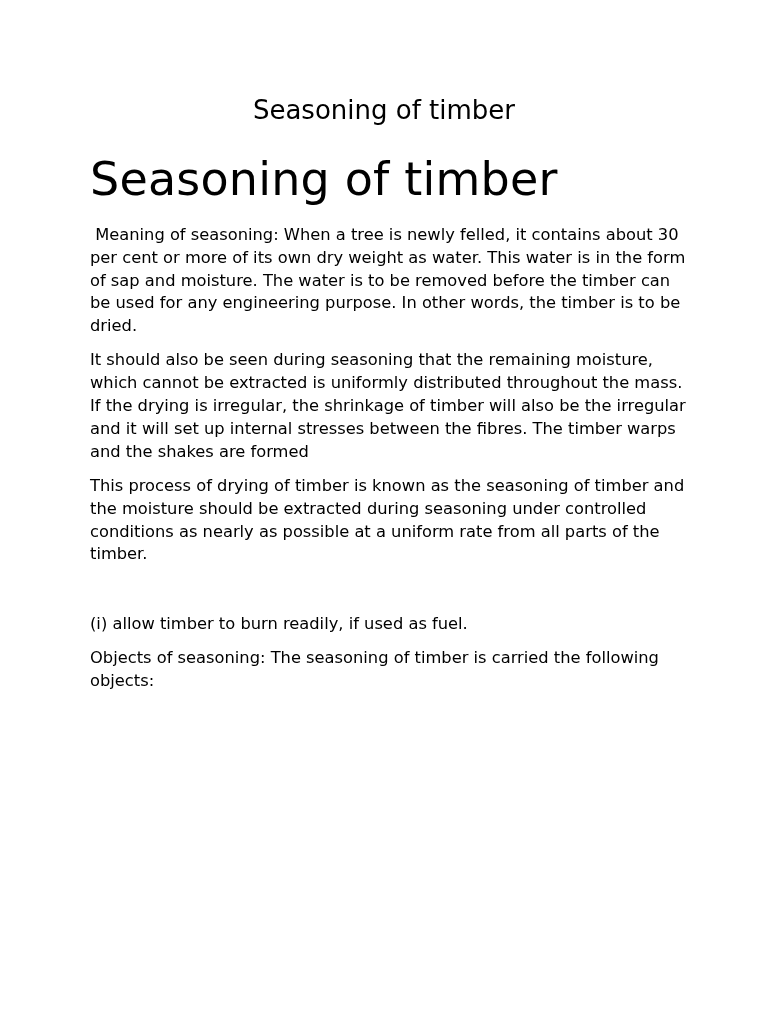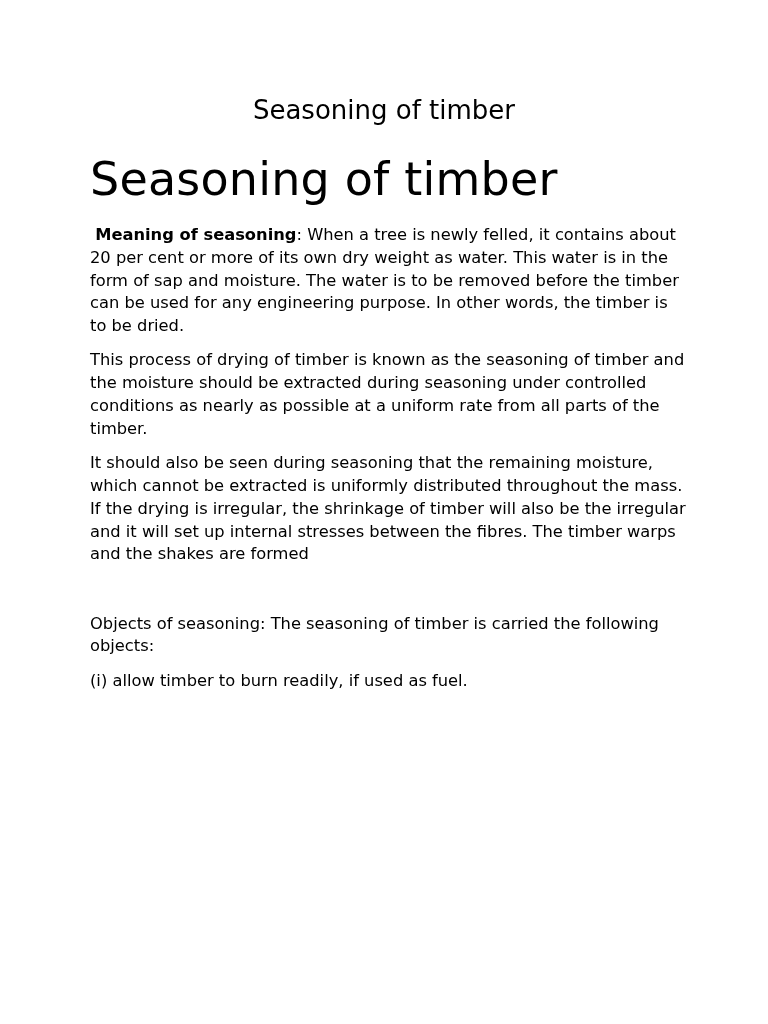--- a/index.html
+++ b/index.html
@@ -45,42 +45,42 @@
       font-weight: normal;
       margin: 0 0 16px 0;
       letter-spacing: 0.2px;
     }
     .para {
       font-size: 16.3px;
       line-height: 22.8px;
       margin: 0 0 11.5px 0;
     }
     .para b {
-      font-weight: bold;
+      font-weight: normal;
     }
     .spacer {
       height: 35px;
     }
   </style>
 </head>
 <body>
 
 <div class="page">
   <h1 class="doc-title">Seasoning of timber</h1>
 
   <div class="content">
     <h2 class="heading">Seasoning of timber</h2>
 
-    <p class="para">&nbsp;<b>Meaning of seasoning</b><span>: When a tree is newly felled, it contains about 20 per cent or more of its own dry weight as water. This water is in the form of sap and moisture. The water is to be removed before the timber can be used for any engineering purpose. In other words, the timber is to be dried.</span></p>
+    <p class="para">&nbsp;<b>Meaning of seasoning</b><span>: When a tree is newly felled, it contains about 30 per cent or more of its own dry weight as water. This water is in the form of sap and moisture. The water is to be removed before the timber can be used for any engineering purpose. In other words, the timber is to be dried.</span></p>
+
+    <p class="para">It should also be seen during seasoning that the remaining moisture, which cannot be extracted is uniformly distributed throughout the mass. If the drying is irregular, the shrinkage of timber will also be the irregular and it will set up internal stresses between the fibres. The timber warps and the shakes are formed</p>
 
     <p class="para">This process of drying of timber is known as the seasoning of timber and the moisture should be extracted during seasoning under controlled conditions as nearly as possible at a uniform rate from all parts of the timber.</p>
 
-    <p class="para">It should also be seen during seasoning that the remaining moisture, which cannot be extracted is uniformly distributed throughout the mass. If the drying is irregular, the shrinkage of timber will also be the irregular and it will set up internal stresses between the fibres. The timber warps and the shakes are formed</p>
-
     <div class="spacer"></div>
 
+    <p class="para">(i) allow timber to burn readily, if used as fuel.</p>
+
     <p class="para">Objects of seasoning: The seasoning of timber is carried the following objects:</p>
-
-    <p class="para">(i) allow timber to burn readily, if used as fuel.</p>
 
 
   </div>
 </div>
 
 </body></html>

